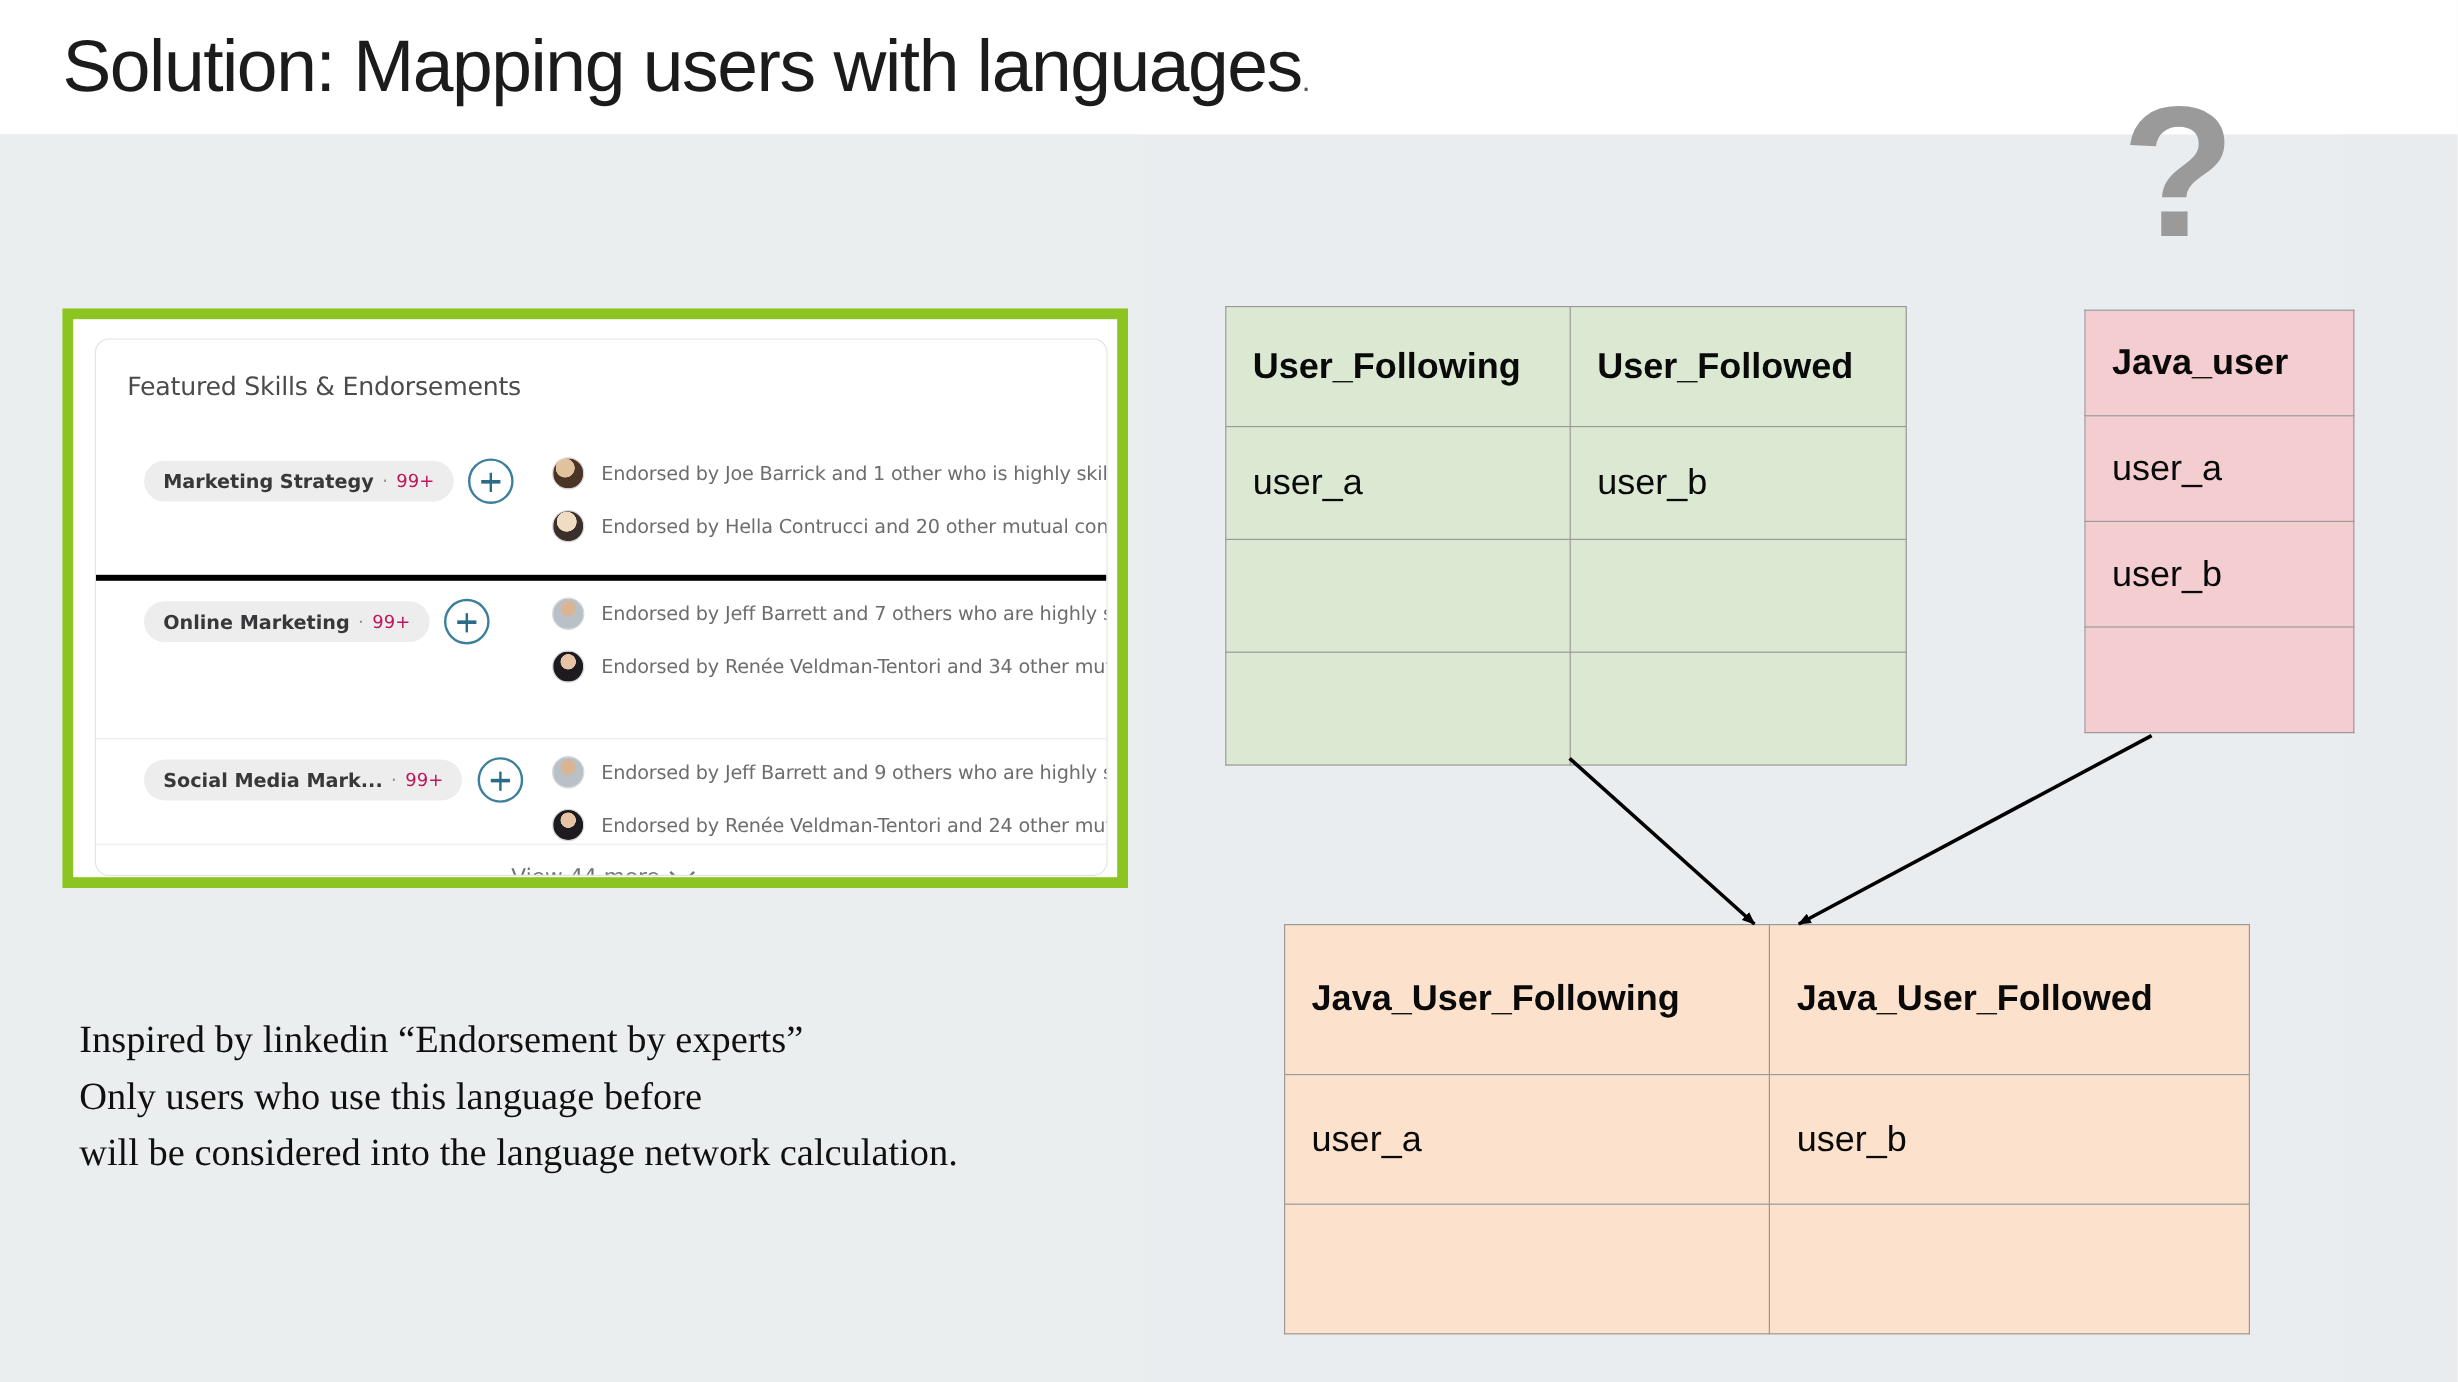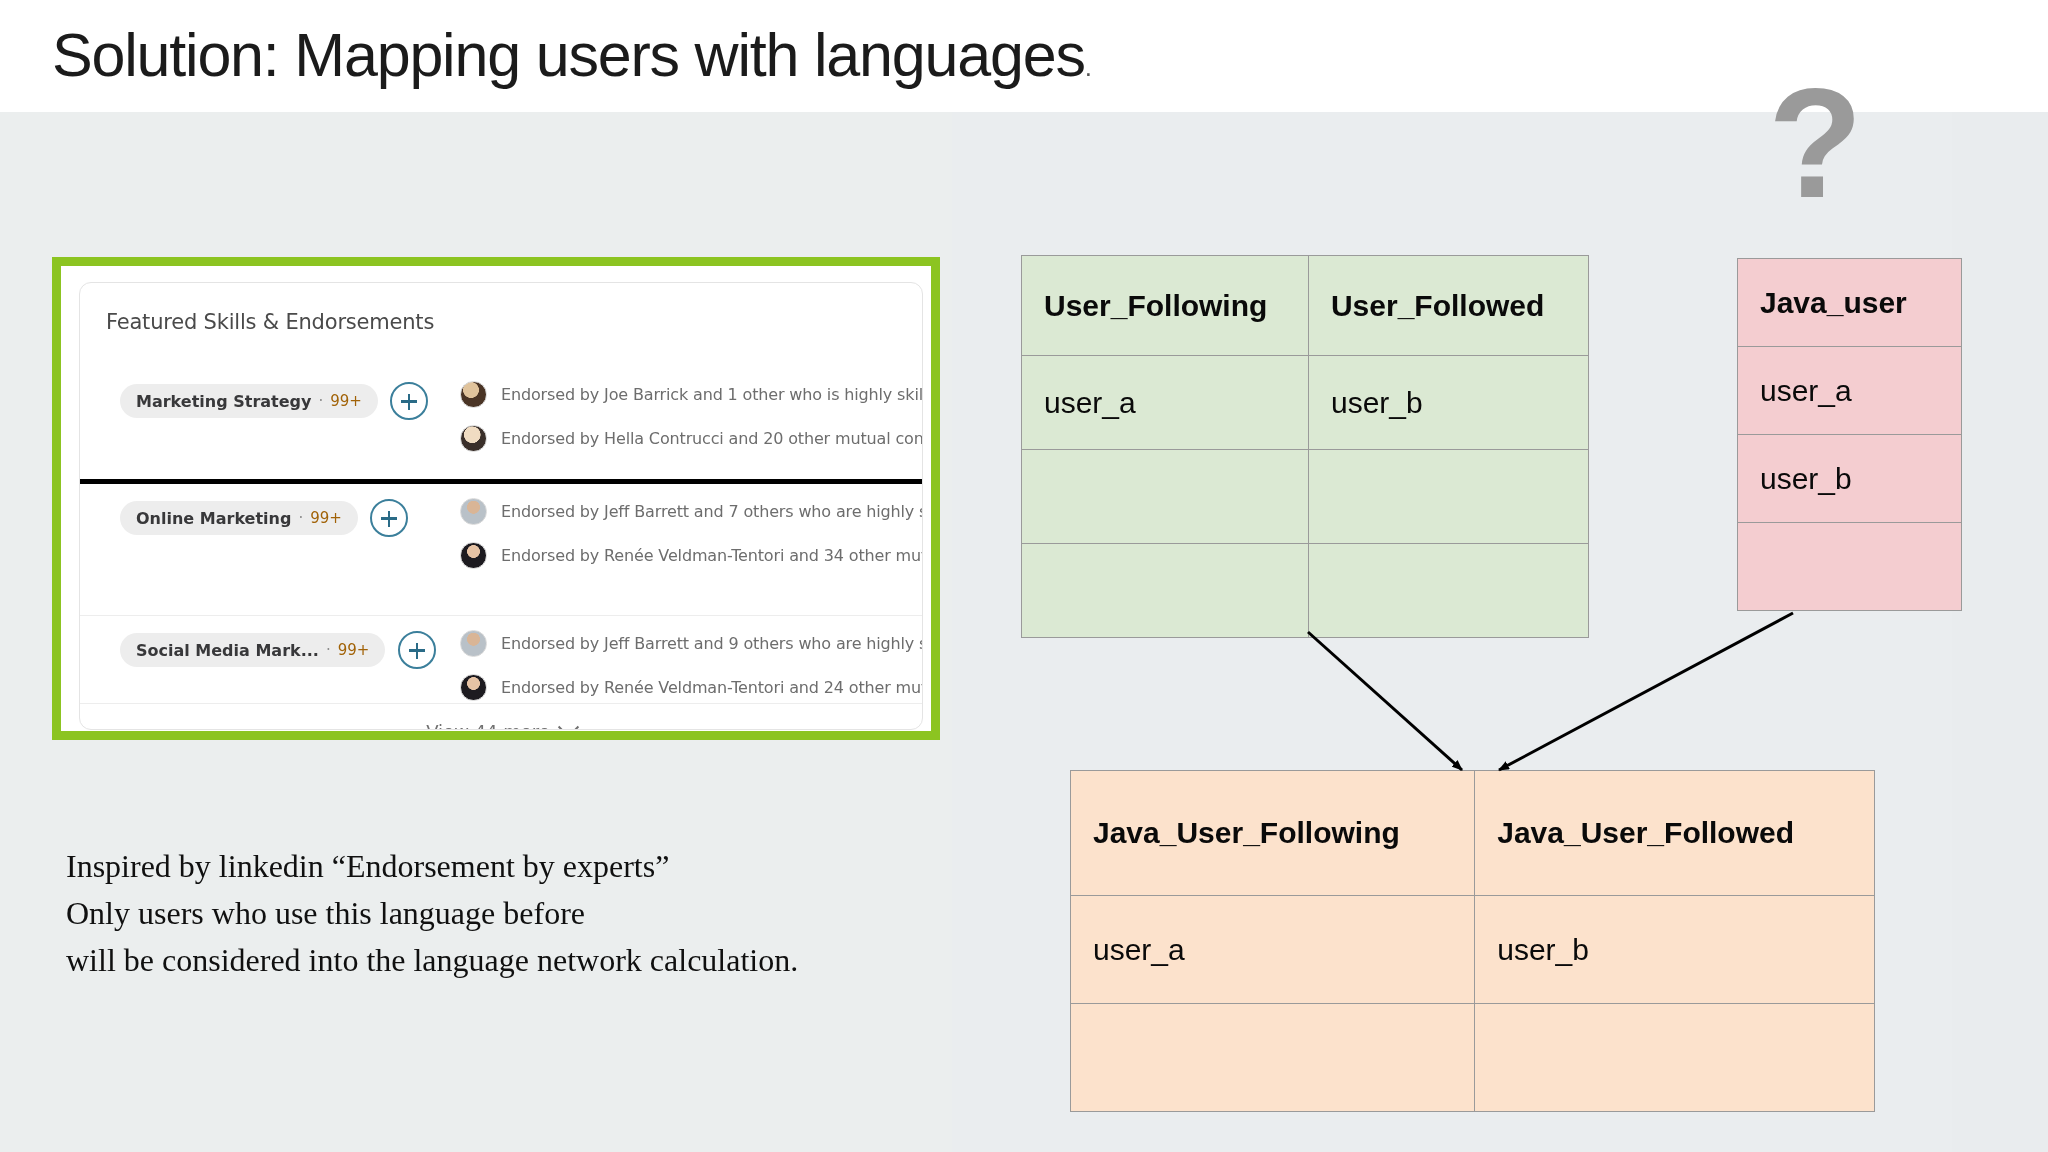--- a/index.html
+++ b/index.html
@@ -133,21 +133,21 @@
     font-weight: 600;
     white-space: nowrap;
   }
   .skill-sep {
     font-size: 15px;
     color: #8d8d8d;
     margin: 0 7px;
   }
   .skill-count {
     font-size: 15px;
-    color: #a16207;
+    color: #be185d;
   }
   .plus-btn {
     position: absolute;
     top: 15px;
     width: 38px;
     height: 38px;
     border: 2px solid #3b7f9b;
     border-radius: 50%;
     box-sizing: border-box;
   }

